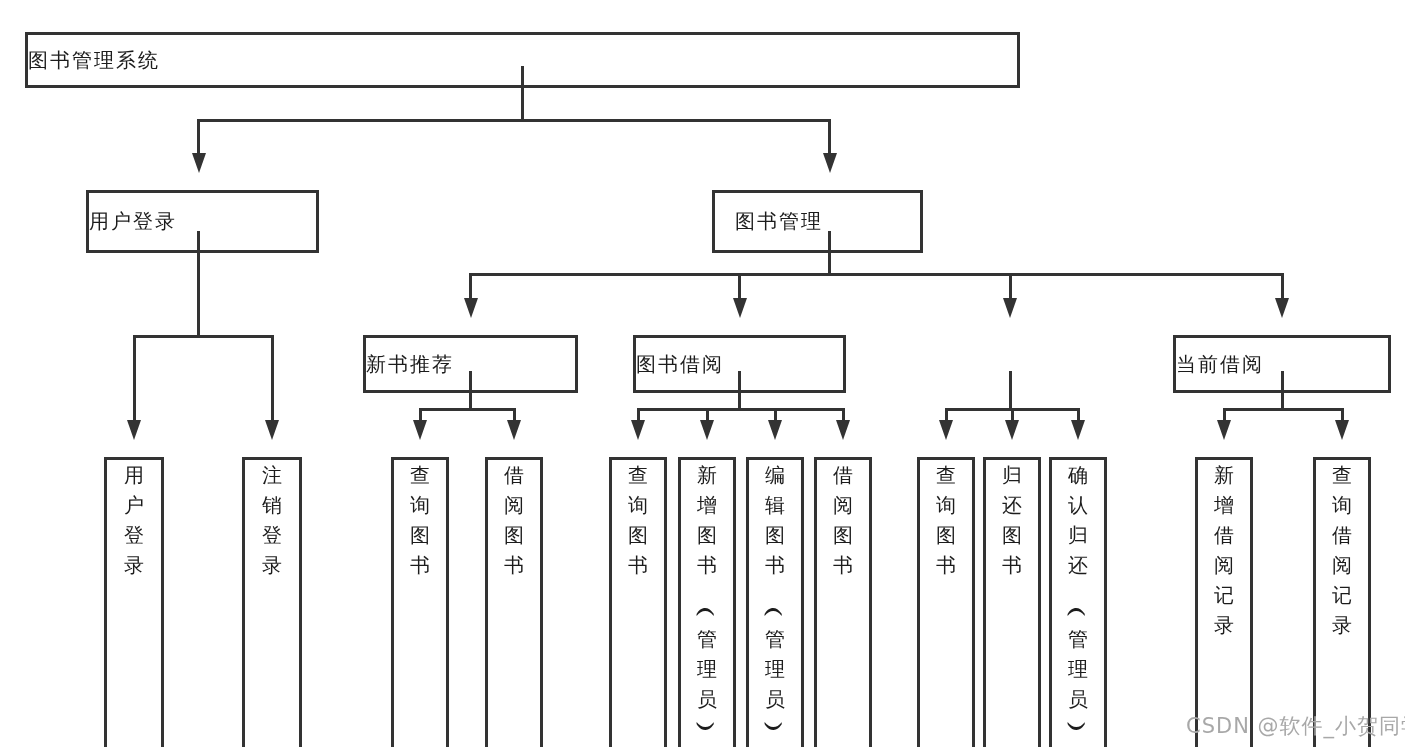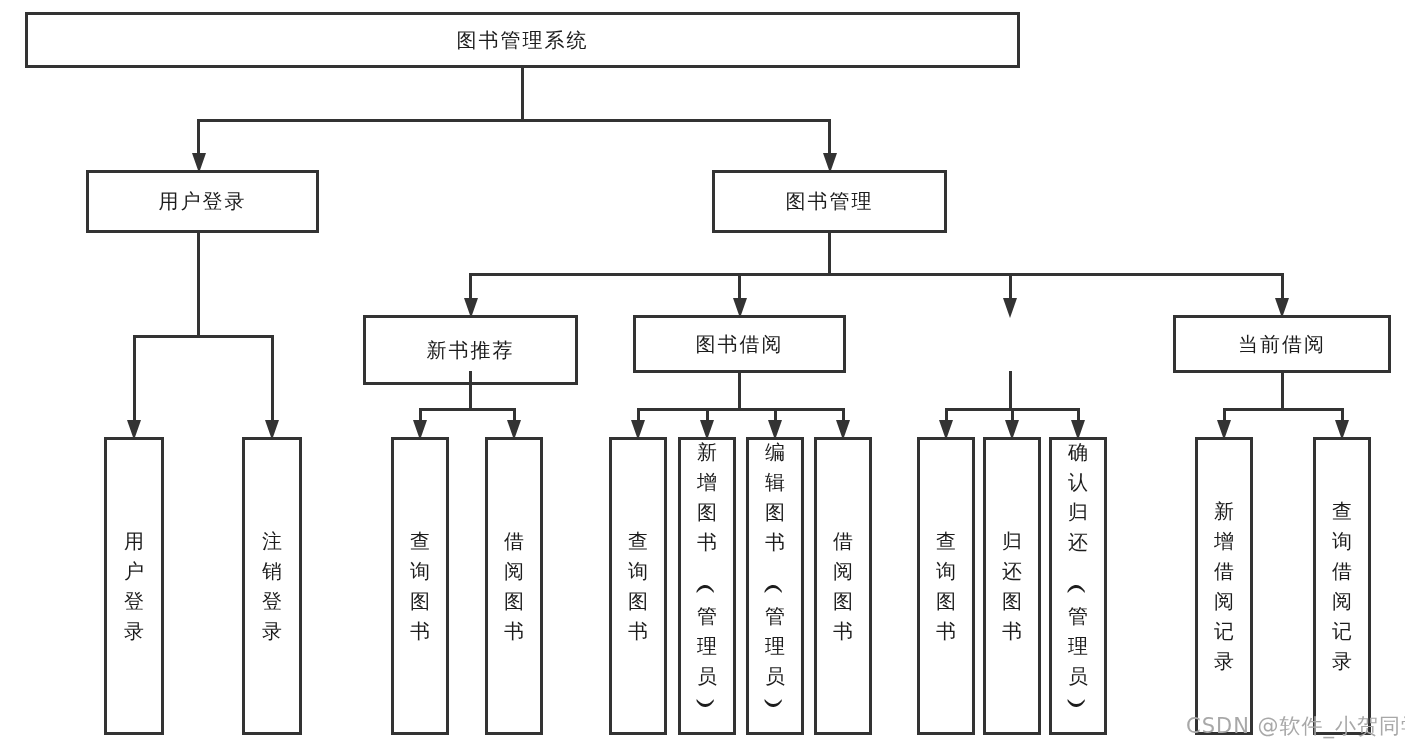--- a/index.html
+++ b/index.html
@@ -11,22 +11,22 @@
     overflow:hidden;
   }
   .node{
     position:absolute;
     box-sizing:border-box;
     background:var(--bg,#ffffff);
     border:3px solid var(--line,#333333);
     color:var(--text,#1c1c1c);
     display:flex;
     align-items:center;
-    justify-content:center;
     z-index:1;
+    margin-top:20px;
   }
   .node.h{
     font-size:20px;
     font-weight:500;
     letter-spacing:2px;
     white-space:nowrap;
   }
   .node.v{
     flex-direction:column;
   }
@@ -73,24 +73,24 @@
 <body>
 
 <div class="canvas" id="canvas">
   <div class="watermark">CSDN @软件_小贺同学</div>
 <div class="node h" style="left: 25px; top: 12px; width: 995px; height: 56px;">
       <span>图书管理系统</span>
     </div>
     <div class="node h" style="left: 86px; top: 170px; width: 233px; height: 63px;">
       <span>用户登录</span>
     </div>
-    <div class="node h" style="left: 712px; top: 170px; width: 235px; height: 63px;">
+    <div class="node h" style="left: 712px; top: 170px; width: 211px; height: 63px; padding-left: 20px;">
       <span>图书管理</span>
     </div>
-    <div class="node h" style="left: 363px; top: 315px; width: 215px; height: 70px;">
+    <div class="node h" style="left: 363px; top: 315px; width: 215px; height: 58px;">
       <span>新书推荐</span>
     </div>
     <div class="node h" style="left: 633px; top: 315px; width: 213px; height: 58px;">
       <span>图书借阅</span>
     </div>
     <div class="node h" style="left: 1173px; top: 315px; width: 218px; height: 58px;">
       <span>当前借阅</span>
     </div>
     <div class="node v" style="left: 104px; top: 437px; width: 60px; height: 298px;">
       <span class="vchar">用</span>

